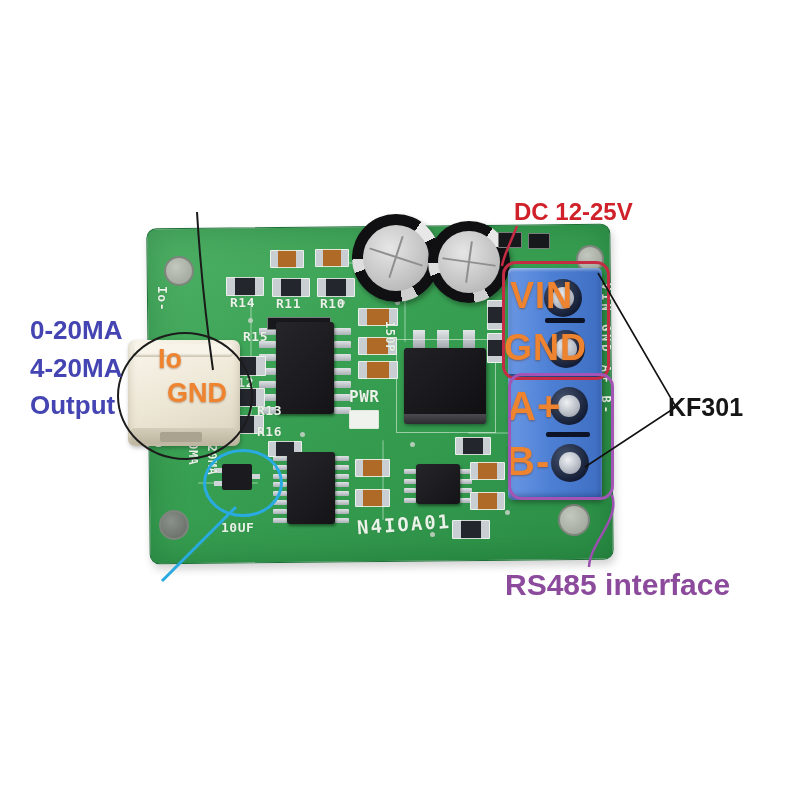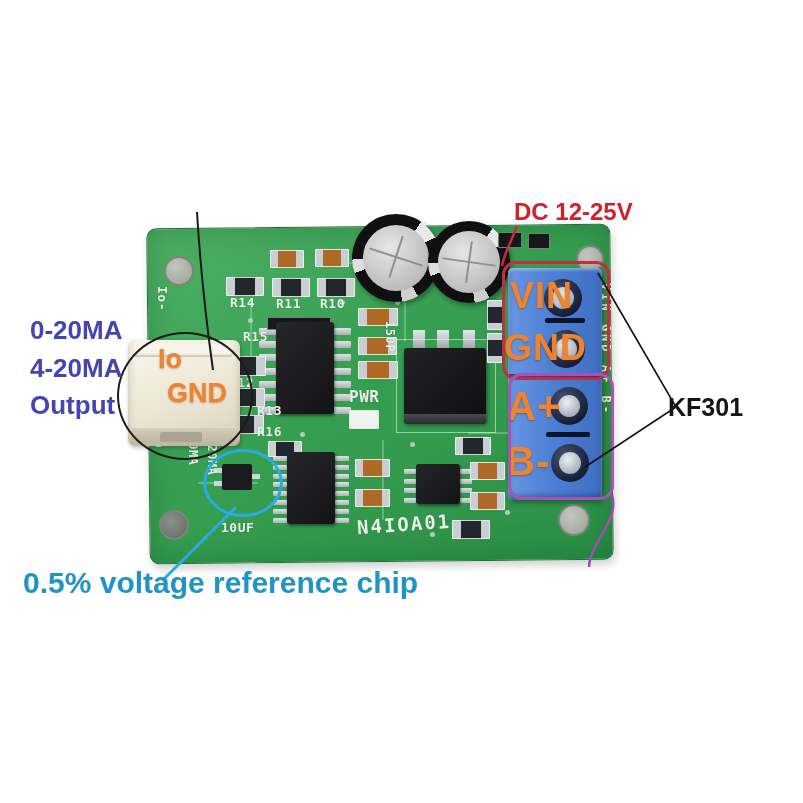--- a/index.html
+++ b/index.html
@@ -195,21 +195,21 @@
     <path d="M598,273 L676,407 L585,467" stroke="#111111" stroke-width="1.6" fill="none"></path>
     <path d="M612,495 C620,520 590,542 589,567" stroke="#9c4fb0" stroke-width="2.5" fill="none"></path>
     <path d="M236,507 L162,581" stroke="#29abe2" stroke-width="3" fill="none"></path>
   </svg>
 
   <div class="abs ann a-red" style="left:514px;top:199px;">DC 12-25V</div>
   <div class="abs ann a-blue" style="left:30px;top:316px;">0-20MA</div>
   <div class="abs ann a-blue" style="left:30px;top:354px;">4-20MA</div>
   <div class="abs ann a-blue" style="left:30px;top:391px;">Output</div>
   <div class="abs ann a-kf" style="left:668px;top:366px;margin-top:28px;">KF301</div>
-  <div class="abs ann a-cyan" style="left:23px;top:566px;">0.5% voltage reference chip</div>
+  <div class="abs ann a-purple" style="left:505px;top:568px;">RS485 interface</div>
 
 <div class="smd smd-c" style="left: 270px; top: 250px; width: 32px; height: 16px; position: absolute;"></div>
     <div class="smd smd-c" style="left: 315px; top: 249px; width: 32px; height: 16px; position: absolute;"></div>
     <div class="smd smd-r" style="left: 226px; top: 277px; width: 36px; height: 17px; position: absolute;"></div>
     <div class="smd smd-r" style="left: 272px; top: 278px; width: 36px; height: 17px; position: absolute;"></div>
     <div class="smd smd-r" style="left: 317px; top: 278px; width: 36px; height: 17px; position: absolute;"></div>
     <div class="smd smd-d" style="left: 267px; top: 317px; width: 62px; height: 11px; position: absolute;"></div>
     <div class="smd smd-r" style="left: 224px; top: 356px; width: 40px; height: 18px; position: absolute;"></div>
     <div class="smd smd-r" style="left: 225px; top: 388px; width: 38px; height: 17px; position: absolute;"></div>
     <div class="smd smd-r" style="left: 222px; top: 415px; width: 40px; height: 17px; position: absolute;"></div>

